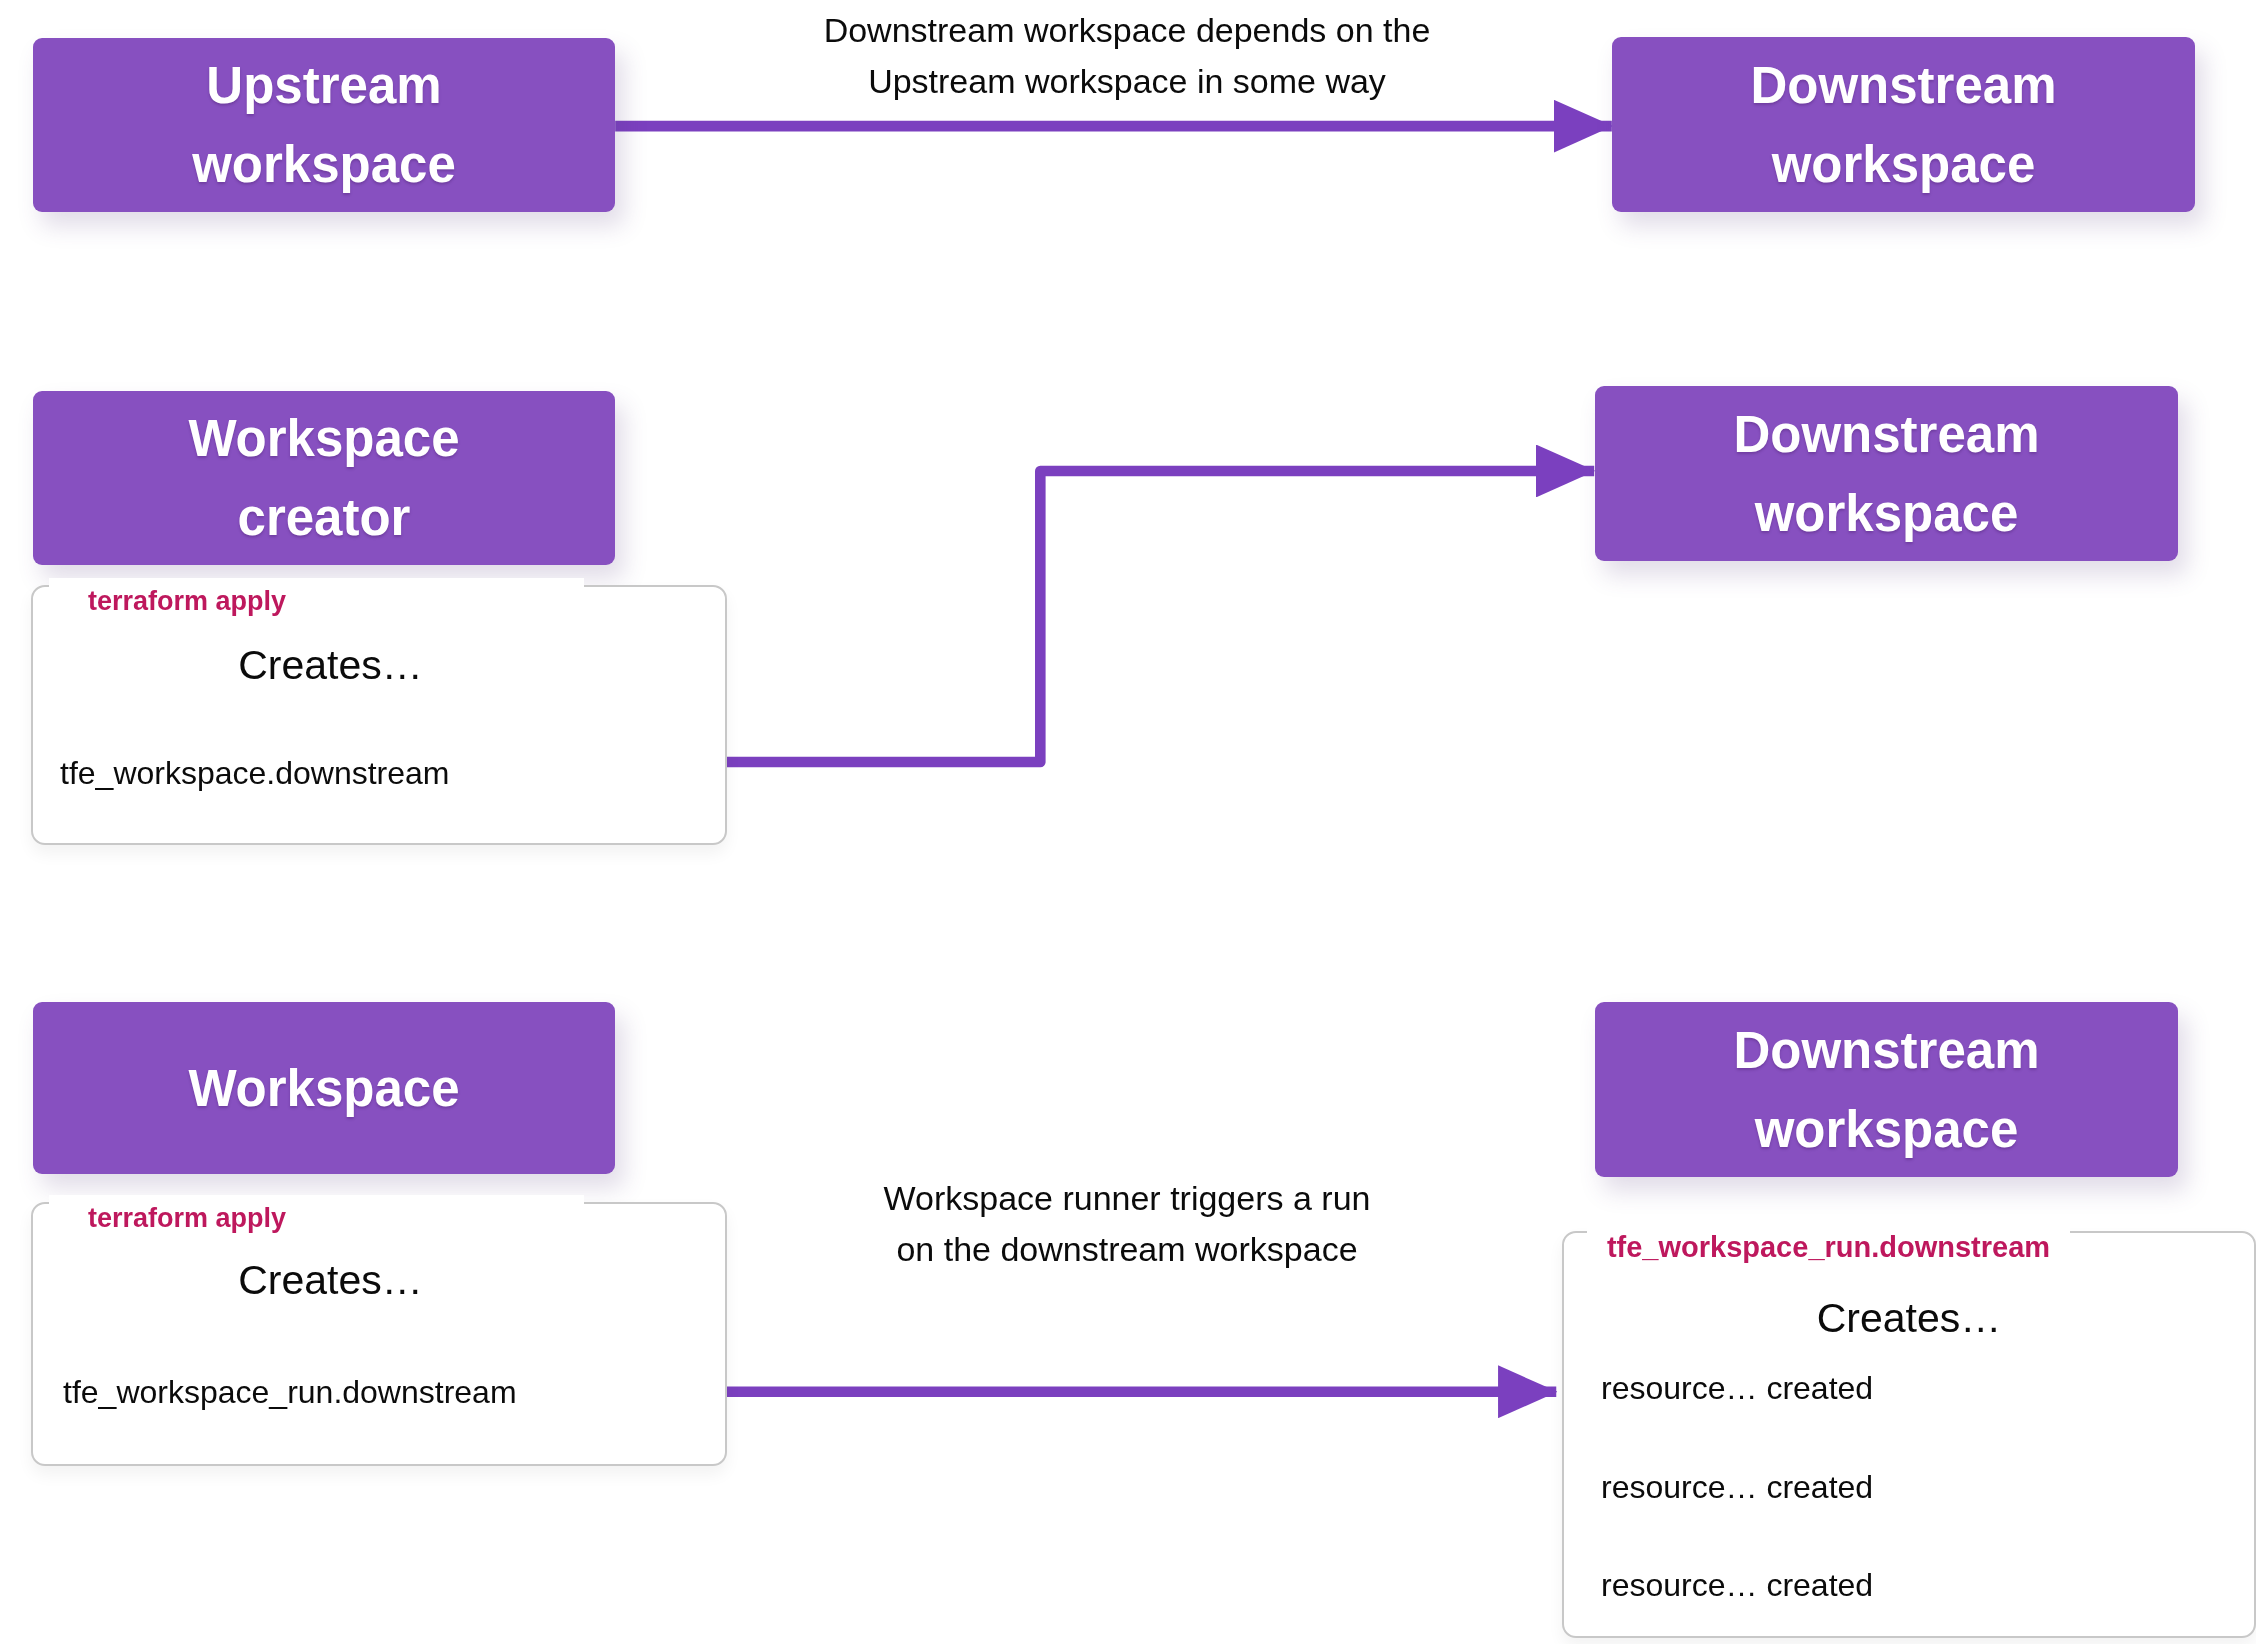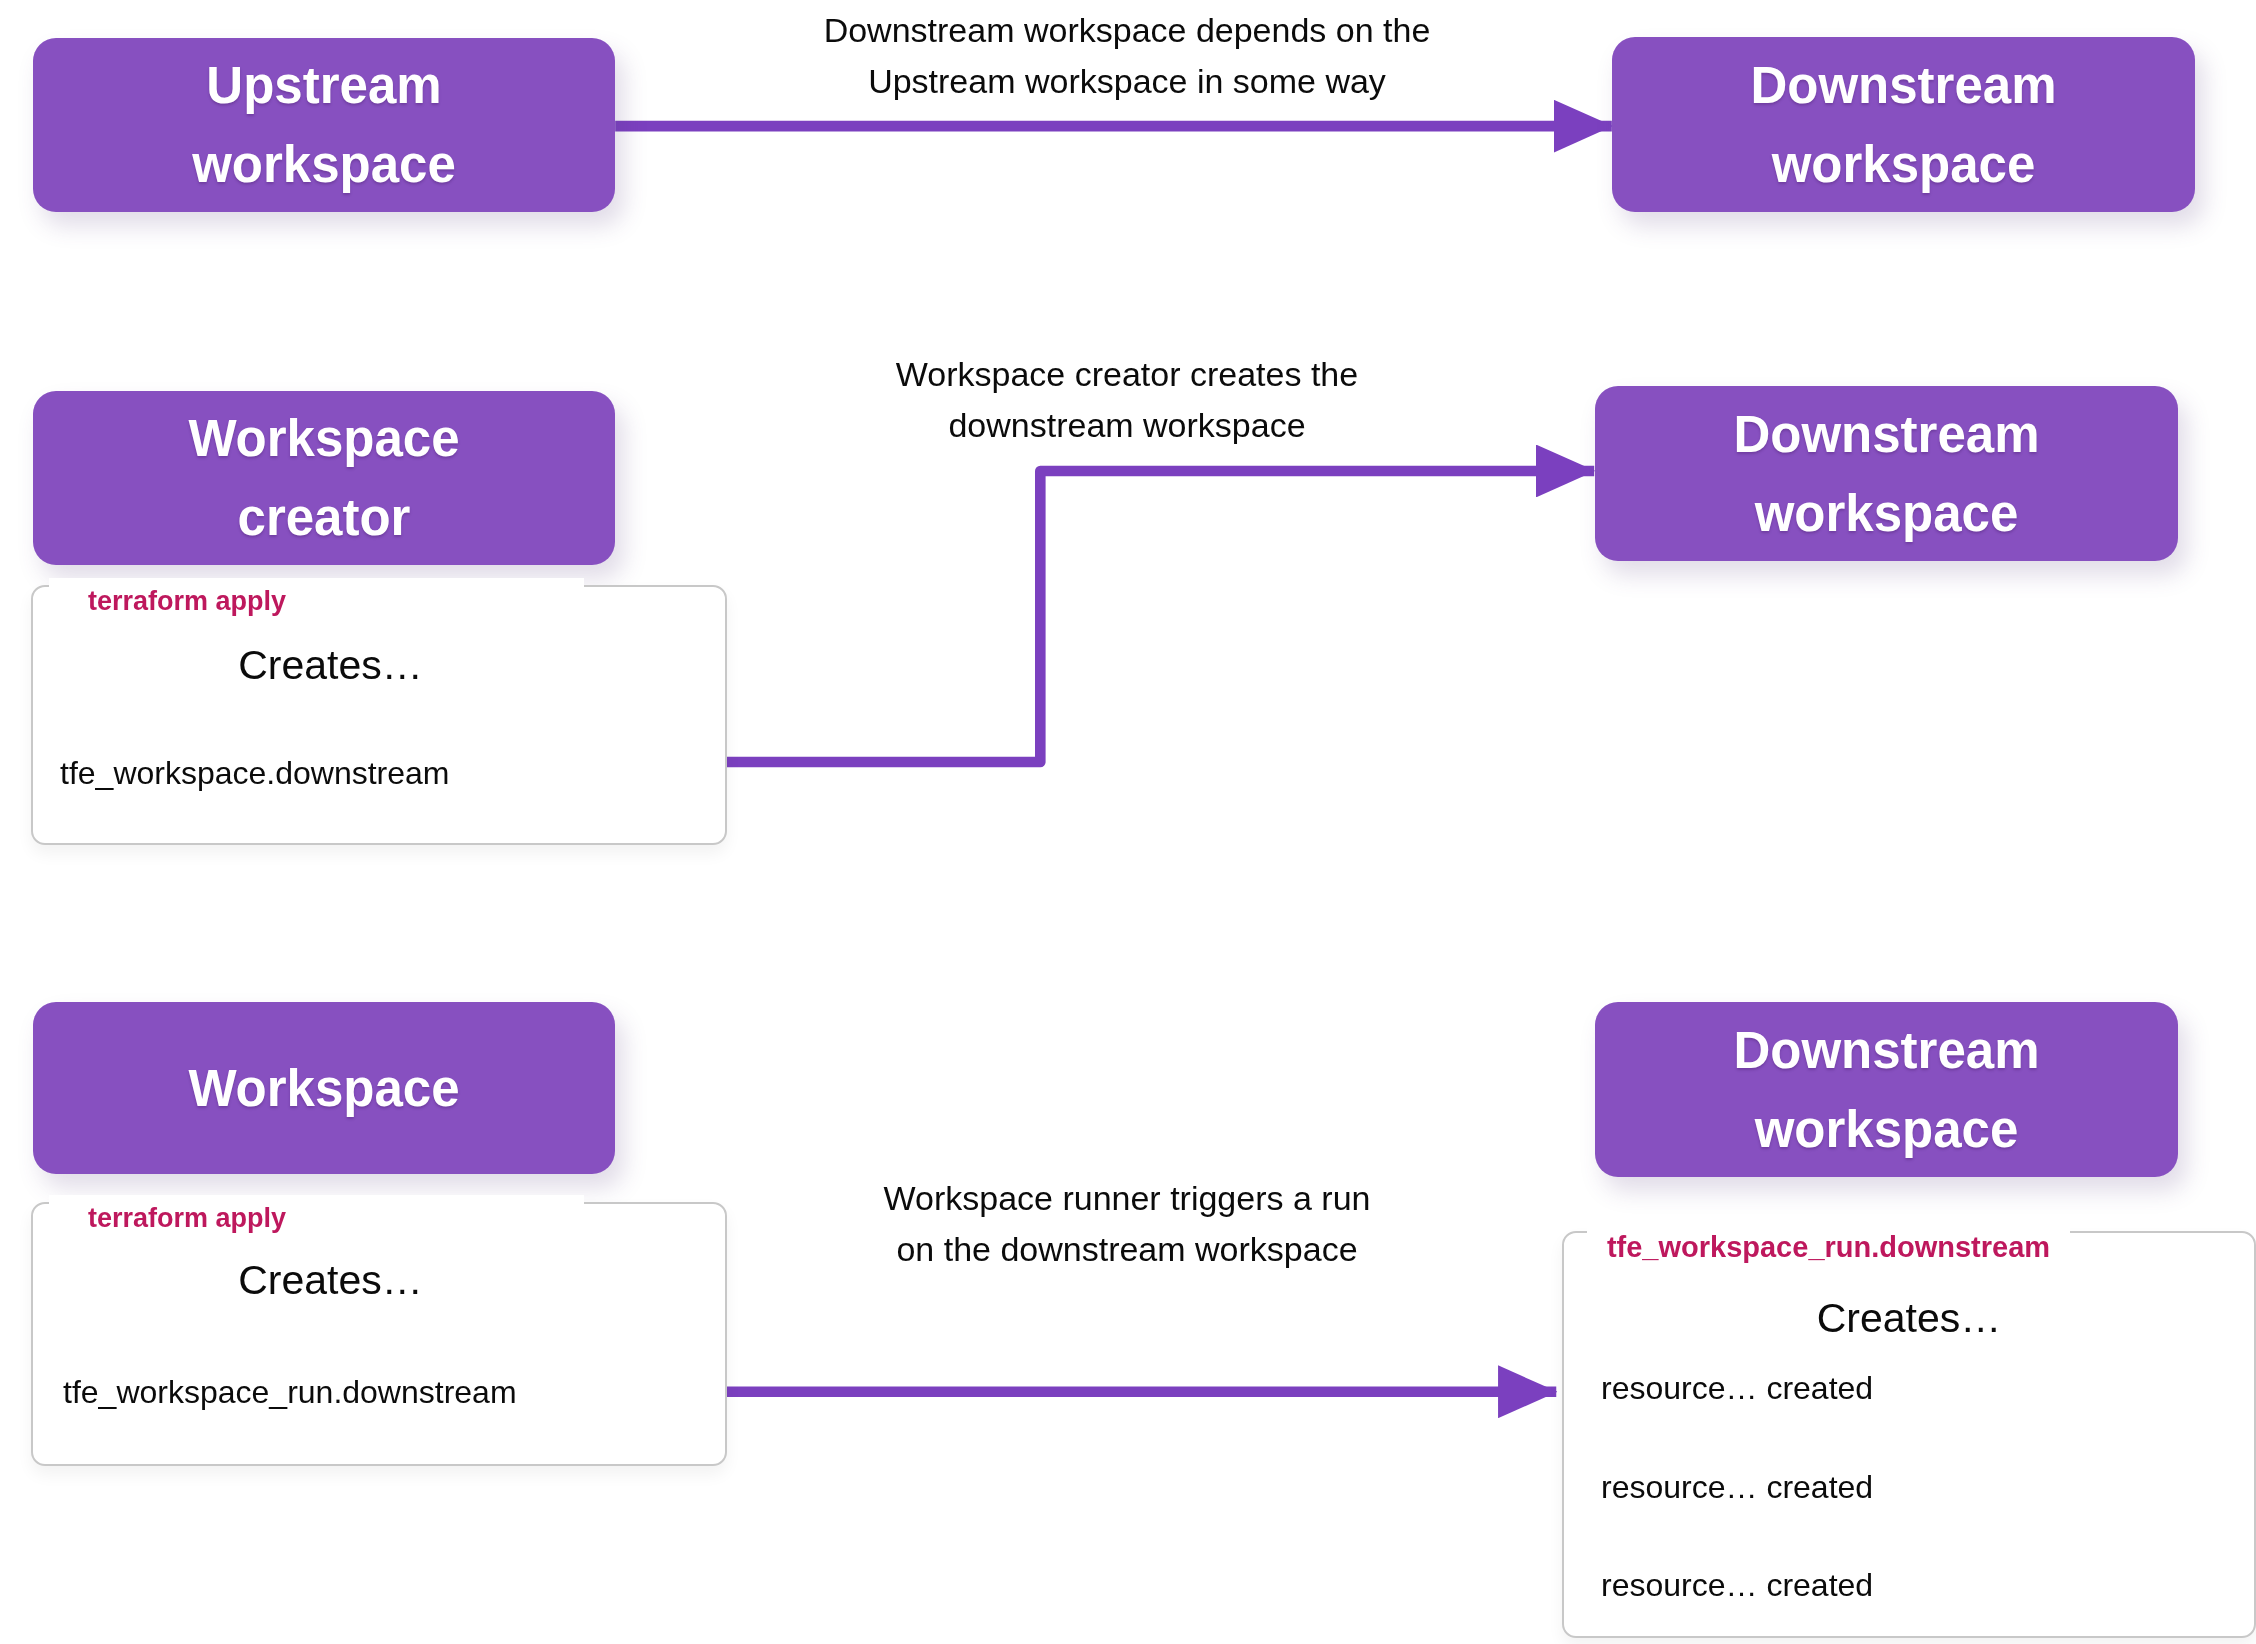--- a/index.html
+++ b/index.html
@@ -9,21 +9,21 @@
     --ink:#0b0b0b;
   }
   html,body{margin:0;padding:0;background:#ffffff;}
   body{font-family:"Liberation Sans", sans-serif;}
   .canvas{position:relative;width:2257px;height:1644px;background:#ffffff;overflow:hidden;}
 
   
   .pbox{
     position:absolute;
     background:var(--purple);
-    border-radius:23px;
+    border-radius:9px;
     color:#ffffff;
     font-weight:bold;
     font-size:51px;
     text-align:center;
     display:flex;
     flex-direction:column;
     justify-content:center;
     box-shadow:8.8px 14px 23px rgba(90,60,130,0.18);
     text-shadow:0 1.8px 2.6px rgba(60,20,90,0.30);
   }
@@ -139,24 +139,20 @@
   <div class="pbox" id="p-down1">
     <div class="line">Downstream</div>
     <div class="line">workspace</div>
   </div>
 
   <div class="pbox" id="p-creator">
     <div class="line">Workspace</div>
     <div class="line">creator</div>
   </div>
 
-  <div class="note" id="note-creator">
-    <div>Workspace creator creates the</div>
-    <div>downstream workspace</div>
-  </div>
 
   <div class="pbox" id="p-down2">
     <div class="line">Downstream</div>
     <div class="line">workspace</div>
   </div>
 
   <div class="codebox" id="wb-creator">
     <div class="legend">terraform apply</div>
     <div class="creates">Creates…</div>
     <div class="codeline">tfe_workspace.downstream</div>

